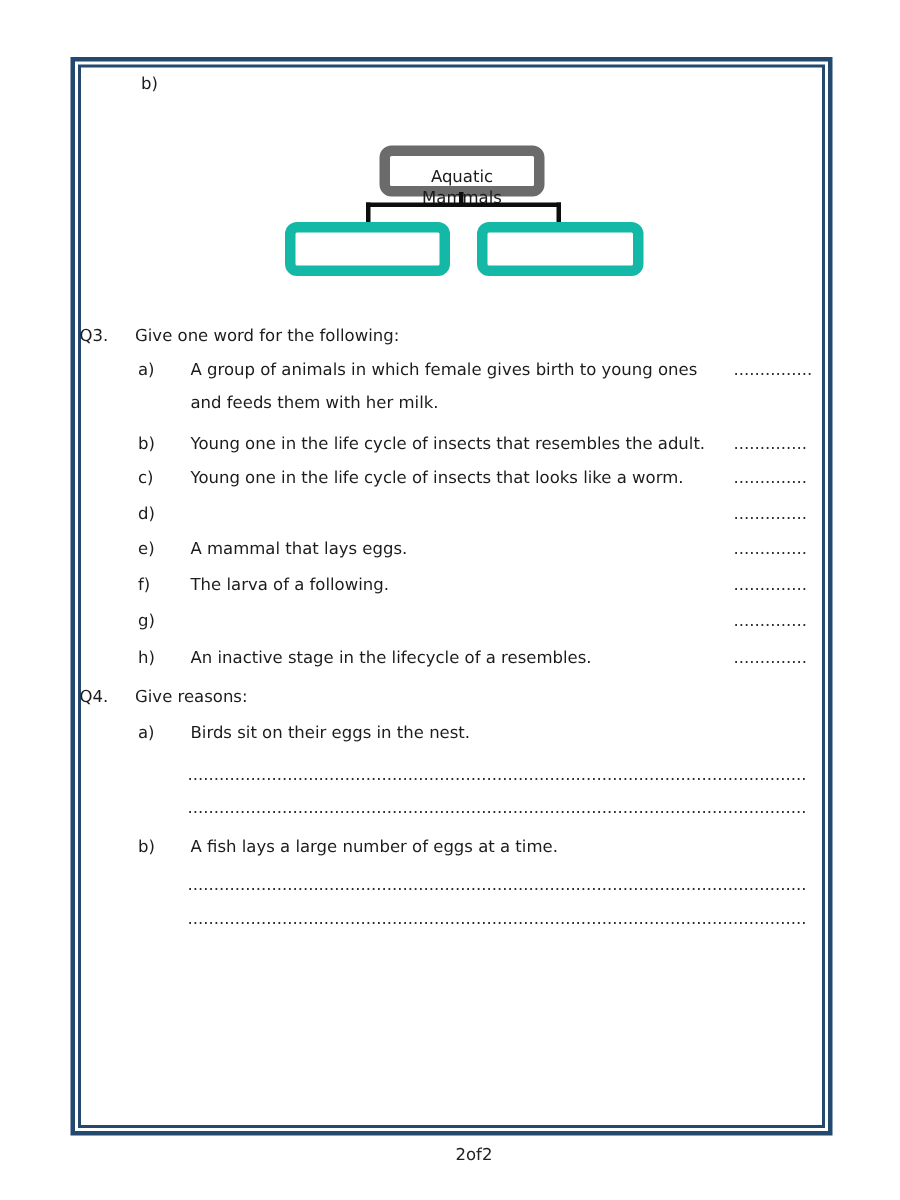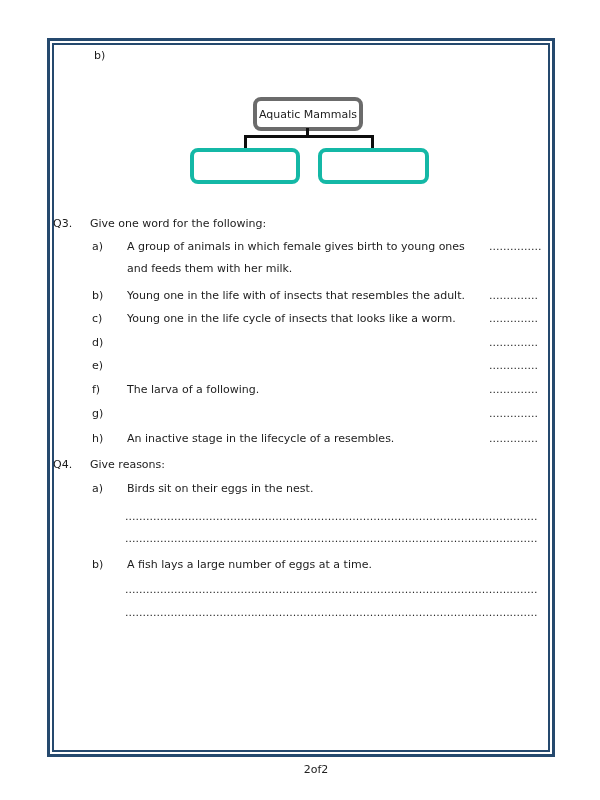--- a/index.html
+++ b/index.html
@@ -43,21 +43,21 @@
   }
   .qnum    { position: absolute; left: 53px; }
   .qhead   { position: absolute; left: 90px; }
   .letter  { position: absolute; left: 92px; }
   .itext   { position: absolute; left: 127px; }
   .dots    { position: absolute; left: 489px; color: #2a2a2a; }
   
   .node {
     position: absolute;
     background: #ffffff;
-    border: 4px solid #14b8a6;
+    border: 7px solid #14b8a6;
     border-radius: 8px;
     box-sizing: border-box;
   }
   .node-label {
     position: absolute;
     left: 0; right: 0; top: 7px;
     text-align: center;
     font-size: 11px;
     line-height: 14px;
   }
@@ -116,37 +116,38 @@
     <span class="letter">a)</span>
     <span class="itext">A group of animals in which female gives birth to young ones</span>
     <span class="dots">...............</span>
   </div>
   <div class="row" style="top:262px;">
     <span class="itext">and feeds them with her milk.</span>
   </div>
 
   <div class="row" style="top:289px;">
     <span class="letter">b)</span>
-    <span class="itext">Young one in the life with of insects that resembles the adult.</span>
+    <span class="itext">Young one in the life cycle of insects that resembles the adult.</span>
     <span class="dots">..............</span>
   </div>
 
   <div class="row" style="top:312px;">
     <span class="letter">c)</span>
     <span class="itext">Young one in the life cycle of insects that looks like a worm.</span>
     <span class="dots">..............</span>
   </div>
 
   <div class="row" style="top:336px;">
     <span class="letter">d)</span>
     <span class="dots">..............</span>
   </div>
 
   <div class="row" style="top:359px;">
     <span class="letter">e)</span>
+    <span class="itext">A mammal that lays eggs.</span>
     <span class="dots">..............</span>
   </div>
 
   <div class="row" style="top:383px;">
     <span class="letter">f)</span>
     <span class="itext">The larva of a following.</span>
     <span class="dots">..............</span>
   </div>
 
   <div class="row" style="top:407px;">

